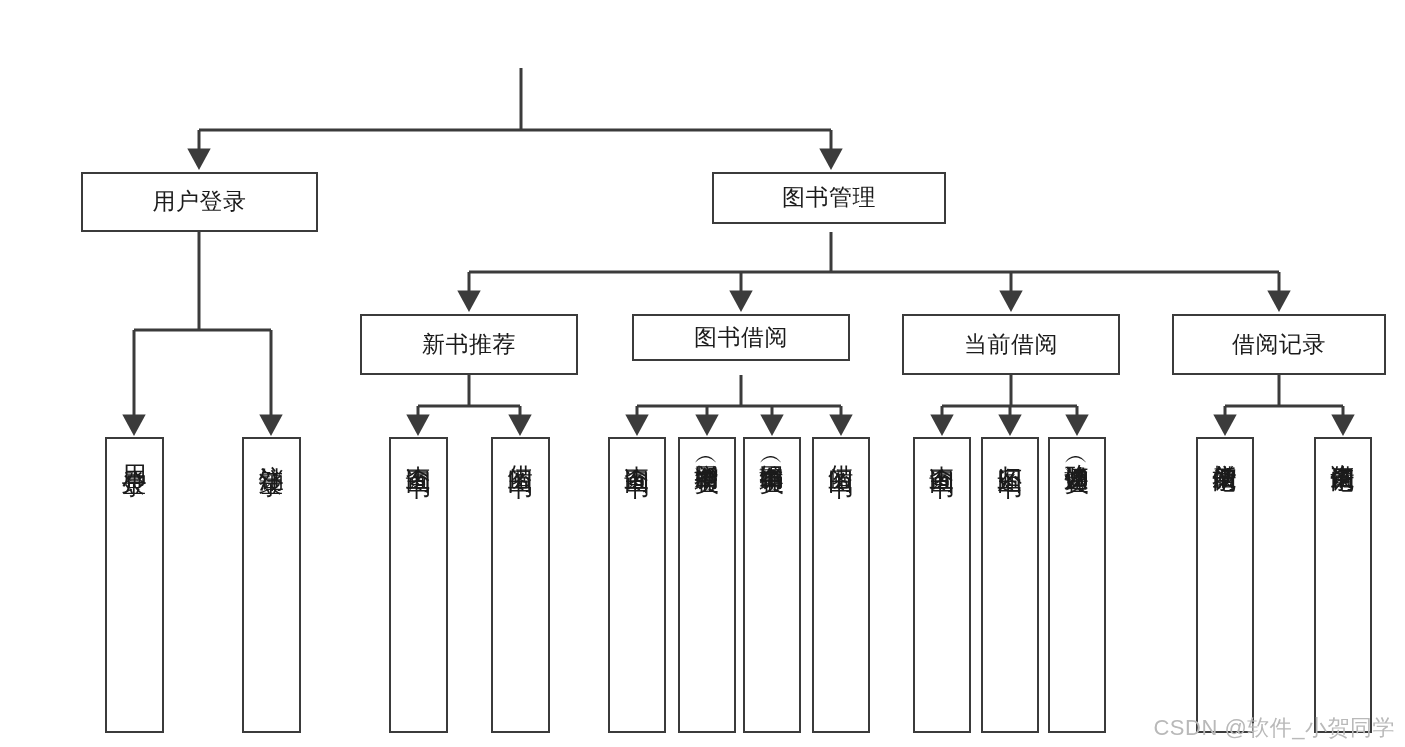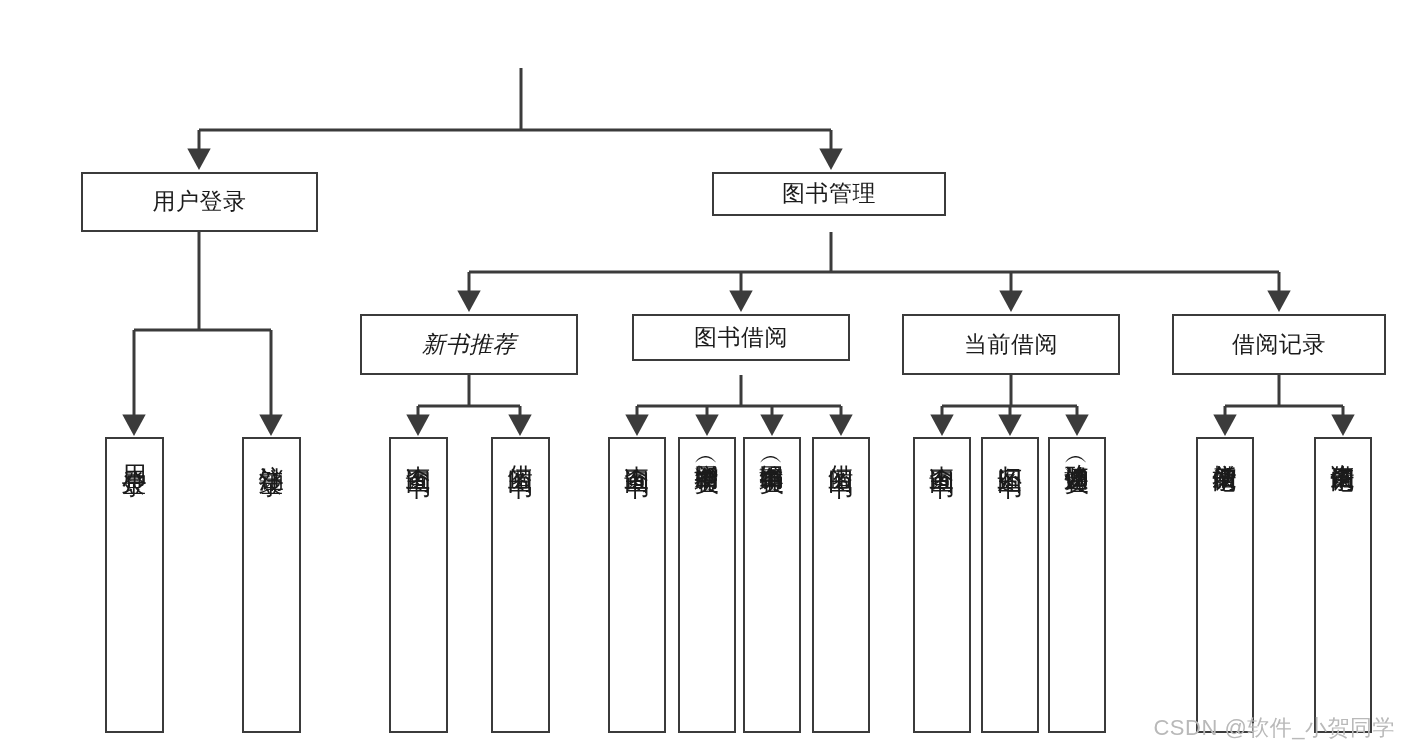--- a/index.html
+++ b/index.html
@@ -132,25 +132,25 @@
       <path d="M1225,406 L1225,424" marker-end="url(#arrowhead)"></path>
       <path d="M1343,406 L1343,424" marker-end="url(#arrowhead)"></path>
     </g>
   </svg>
 
 
   <div class="node horiz" style="left:81px; top:172px; width:237px; height:60px;">
     <span class="label">用户登录</span>
   </div>
 
-  <div class="node horiz" style="left:712px; top:172px; width:234px; height:44px;">
+  <div class="node horiz" style="left:712px; top:172px; width:234px; height:52px;">
     <span class="label">图书管理</span>
   </div>
 
-  <div class="node horiz" style="left:360px; top:314px; width:218px; height:61px;font-style:italic;">
+  <div class="node horiz" style="left:360px; top:314px; width:218px; height:61px;">
     <span class="label">新书推荐</span>
   </div>
 
   <div class="node horiz" style="left:632px; top:314px; width:218px; height:47px;">
     <span class="label">图书借阅</span>
   </div>
 
   <div class="node horiz" style="left:902px; top:314px; width:218px; height:61px;justify-content:center;">
     <span class="label">当前借阅</span>
   </div>

